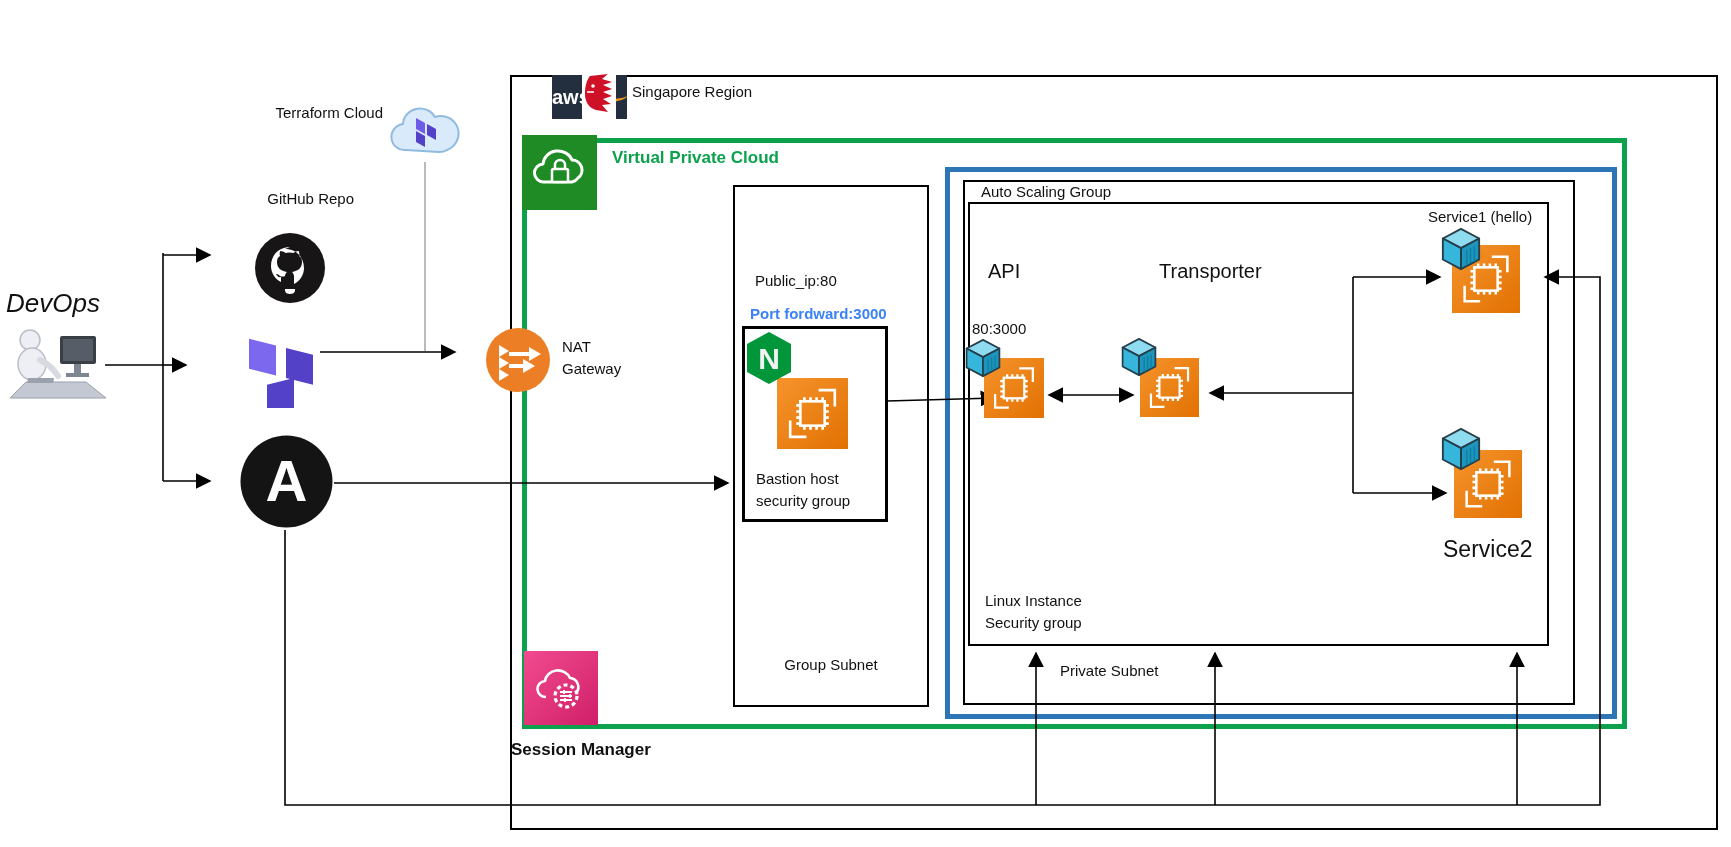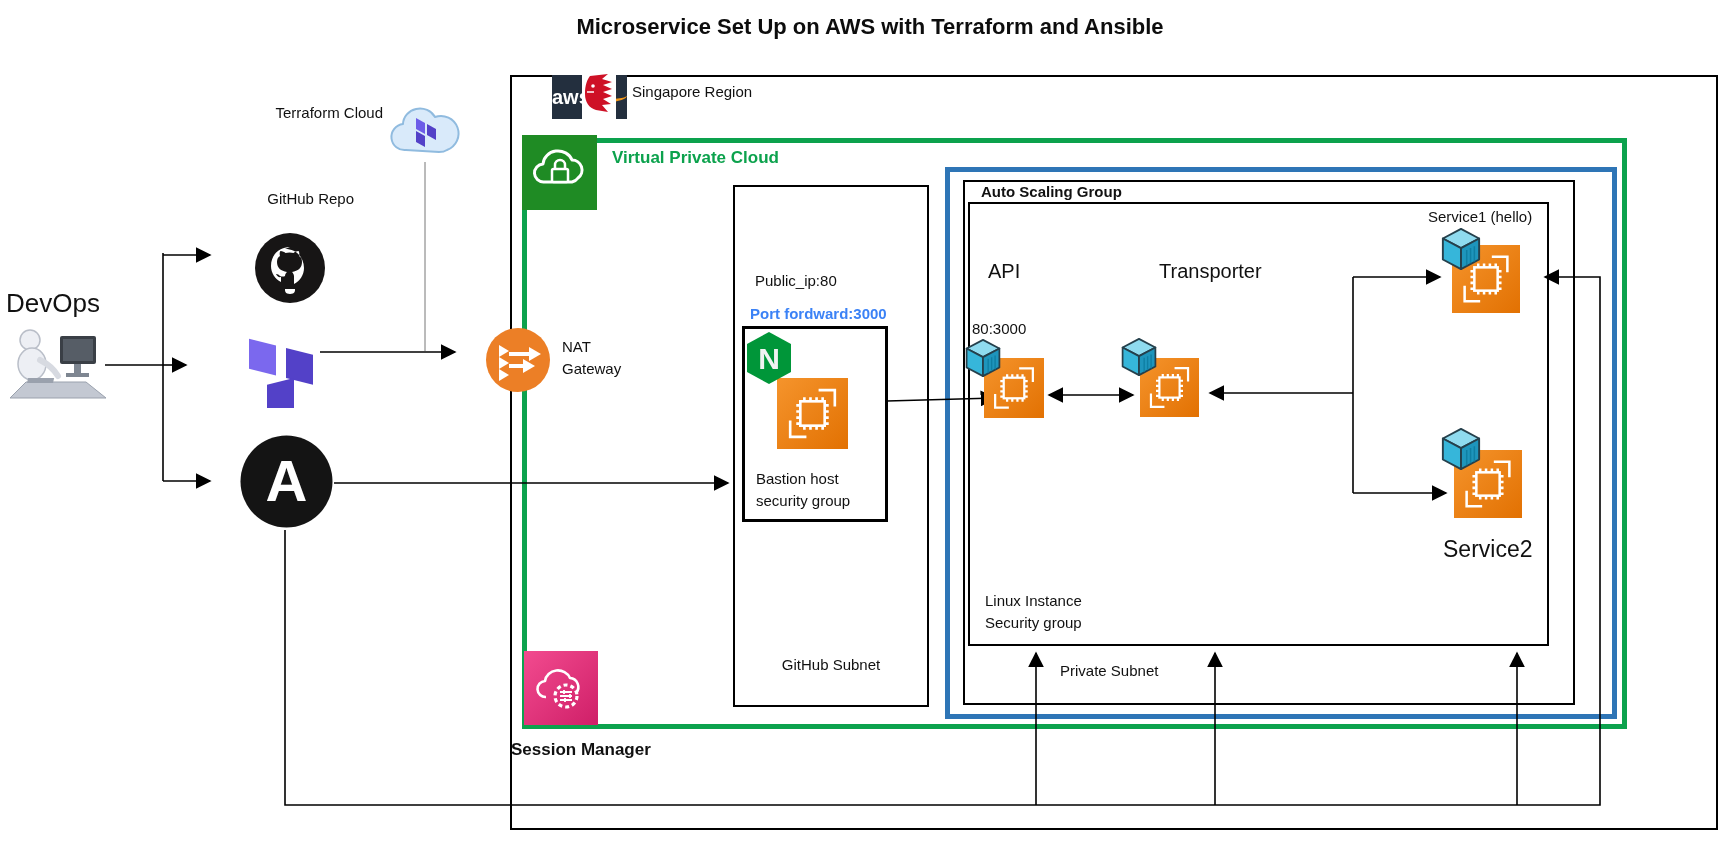--- a/index.html
+++ b/index.html
@@ -26,21 +26,21 @@
   .pub-ip{left:755px;top:272px;font-size:15px;}
   .port-fwd{left:750px;top:305px;font-size:15px;font-weight:bold;color:#3b82f6;}
   .bastion-box{left:742px;top:326px;width:146px;height:196px;border:3px solid #000;}
   .nginx-icon{left:745px;top:331px;width:48px;height:54px;z-index:45;}
   .ecs-bastion{left:777px;top:378px;width:71px;height:71px;z-index:44;}
   .bastion-label{left:756px;top:468px;font-size:15px;line-height:22px;}
   .pub-label{left:733px;top:656px;width:196px;text-align:center;font-size:15px;}
   
   .blue-box{left:945px;top:167px;width:672px;height:552px;border:5px solid #2E75B6;background:#fff;}
   .boxA{left:963px;top:180px;width:612px;height:525px;border:2px solid #000;background:#fff;}
-  .asg-label{left:981px;top:183px;font-size:15px;font-weight:bold;}
+  .asg-label{left:981px;top:183px;font-size:15px;font-weight:normal;}
   .boxB{left:968px;top:202px;width:581px;height:444px;border:2px solid #000;}
   .api-label{left:988px;top:260px;font-size:20px;}
   .api-port{left:972px;top:320px;font-size:15px;}
   .cube-api{left:964px;top:337px;width:38px;height:42px;z-index:45;}
   .ecs-api{left:983px;top:358px;width:62px;height:60px;z-index:44;}
   .transporter-label{left:1123px;top:260px;font-size:20px;margin-left:36px;}
   .cube-transporter{left:1120px;top:336px;width:38px;height:42px;z-index:45;}
   .ecs-transporter{left:1139px;top:358px;width:61px;height:59px;z-index:44;}
   .service1-label{left:1428px;top:208px;font-size:15px;}
   .cube-s1{left:1440px;top:226px;width:42px;height:46px;z-index:45;}
@@ -50,37 +50,36 @@
   .service2-label{left:1443px;top:536px;font-size:23px;}
   .s2-note{left:1344px;top:572px;font-size:15px;line-height:23px;}
   .linux-label{left:985px;top:590px;font-size:15px;line-height:22px;}
   .priv-label{left:1060px;top:662px;font-size:15px;}
   
   .ssm-icon{left:524px;top:651px;width:74px;height:74px;z-index:45;}
   .ssm-label{left:511px;top:740px;font-size:17px;font-weight:bold;}
   .nat-icon{left:485px;top:327px;width:66px;height:66px;z-index:45;}
   .nat-label{left:562px;top:336px;font-size:15px;line-height:22px;}
   
-  .devops-label{left:6px;top:288px;font-size:26px;}
+  .devops-label{left:6px;top:288px;font-size:26px;font-style:italic;}
   .person{left:8px;top:322px;width:98px;height:80px;}
   .tfc-label{left:238px;top:104px;width:145px;text-align:right;font-size:15px;}
   .cloud-icon{left:386px;top:94px;width:78px;height:66px;}
   .gh-label{left:228px;top:190px;width:126px;text-align:right;font-size:15px;}
   .gh-icon{left:255px;top:233px;width:70px;height:70px;}
   .tf-icon{left:246px;top:330px;width:72px;height:78px;}
   .ansible-icon{left:240px;top:435px;width:93px;height:93px;}
   
   .connectors{left:0;top:0;z-index:40;pointer-events:none;}
 </style>
 </head>
 <body>
 
 <div id="canvas">
 
-  <div class="el title lbl">Microservice Set Up on AWS with Terraform and Ansible</div>
 
   <div class="el aws-box"></div>
   <div class="el vpc-box"></div>
   <div class="el blue-box"></div>
   <div class="el boxA"></div>
   <div class="el boxB"></div>
   <div class="el pub-box"></div>
   <div class="el bastion-box"></div>
 
   <svg class="el connectors" width="1731" height="847" viewBox="0 0 1731 847">
@@ -148,21 +147,21 @@
       <polyline points="41,12 57,12 57,28"></polyline>
       <polyline points="29,58 13,58 13,42"></polyline>
       <rect x="23" y="23" width="24" height="24"></rect>
       <path d="M27,19 v4 M33,19 v4 M39,19 v4 M45,19 v4 M27,47 v4 M33,47 v4 M39,47 v4 M45,47 v4 M19,27 h4 M19,33 h4 M19,39 h4 M19,45 h4 M47,27 h4 M47,33 h4 M47,39 h4 M47,45 h4"></path>
     </g>
   </svg>
   <div class="el bastion-label">
     <div class="lbl">Bastion host</div>
     <div class="lbl">security group</div>
   </div>
-  <div class="el pub-label lbl">GitHub Subnet</div>
+  <div class="el pub-label lbl">Group Subnet</div>
 
   <div class="el asg-label lbl">Auto Scaling Group</div>
   <div class="el api-label lbl">API</div>
   <div class="el api-port lbl">80:3000</div>
 
   <svg class="el cube-api" viewBox="0 0 44 48">
     <g stroke="#25404c" stroke-width="2" stroke-linejoin="round">
       <polygon points="22,3 41,13 22,23 3,13" fill="#8FDBEF"></polygon>
       <polygon points="3,13 22,23 22,45 3,35" fill="#36B6DA"></polygon>
       <polygon points="41,13 41,35 22,45 22,23" fill="#1E95BC"></polygon>

